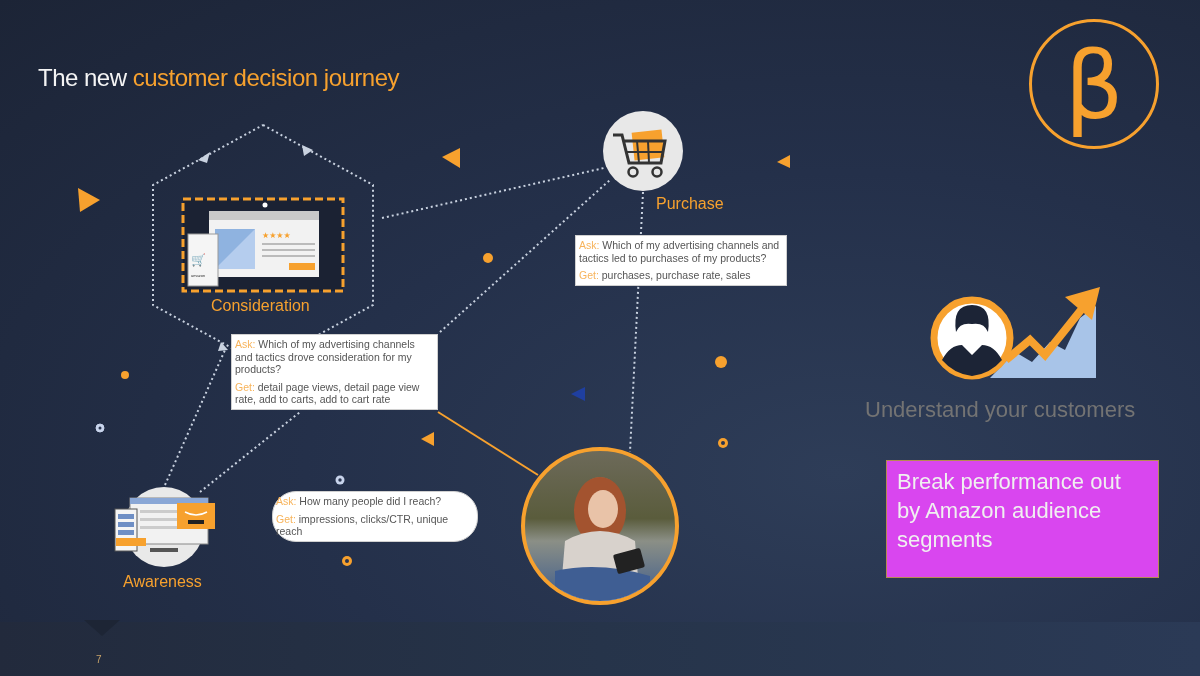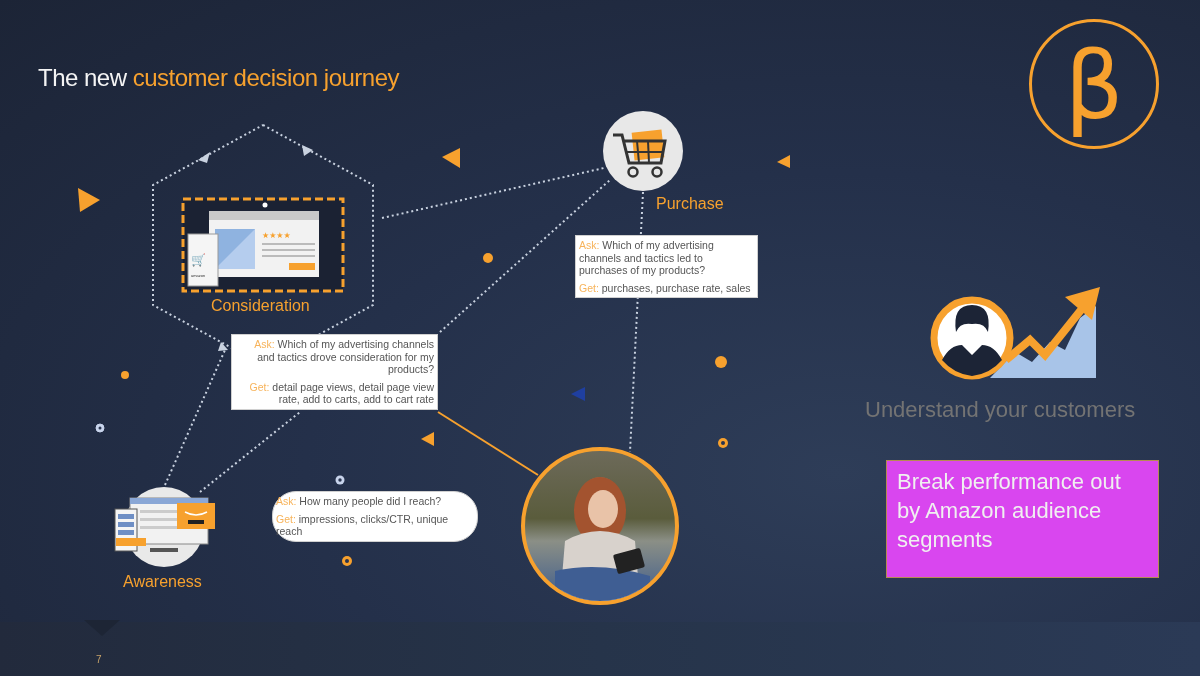--- a/index.html
+++ b/index.html
@@ -172,28 +172,28 @@
       <polyline points="10,24 19,24 26,52 58,52 62,30 21,30" fill="none" stroke="#333" stroke-width="3"></polyline>
       <line x1="34" y1="30" x2="36" y2="52" stroke="#333" stroke-width="2"></line>
       <line x1="45" y1="30" x2="46" y2="52" stroke="#333" stroke-width="2"></line>
       <line x1="23" y1="41" x2="60" y2="41" stroke="#333" stroke-width="2"></line>
       <circle cx="30" cy="61" r="4.5" fill="none" stroke="#333" stroke-width="2.5"></circle>
       <circle cx="54" cy="61" r="4.5" fill="none" stroke="#333" stroke-width="2.5"></circle>
     </svg>
   </div>
   <div class="stage-label" style="left:656px; top:195px;">Purchase</div>
 
-  <div class="callout" style="left:575px; top:235px; width:183px;">
+  <div class="callout" style="left:575px; top:235px; width:212px;">
     <p class="q"><span class="k">Ask:</span> <span>Which of my advertising channels and tactics led to purchases of my products?</span></p>
     <p><span class="k">Get:</span> <span>purchases, purchase rate, sales</span></p>
   </div>
 
   <div class="stage-label" style="left:211px; top:297px;">Consideration</div>
 
-  <div class="callout" style="left:231px; top:334px; width:207px;text-align:right;">
+  <div class="callout" style="left:231px; top:334px; width:207px;">
     <p class="q"><span class="k">Ask:</span> <span>Which of my advertising channels and tactics drove consideration for my products?</span></p>
     <p><span class="k">Get:</span> <span>detail page views, detail page view rate, add to carts, add to cart rate</span></p>
   </div>
 
   <div class="stage-label" style="left:123px; top:573px;text-align:center;">Awareness</div>
 
   <div class="callout" style="left:272px; top:491px; width:206px;border-radius:24px;">
     <p class="q"><span class="k">Ask:</span> <span>How many people did I reach?</span></p>
     <p><span class="k">Get:</span> <span>impressions, clicks/CTR, unique reach</span></p>
   </div>

